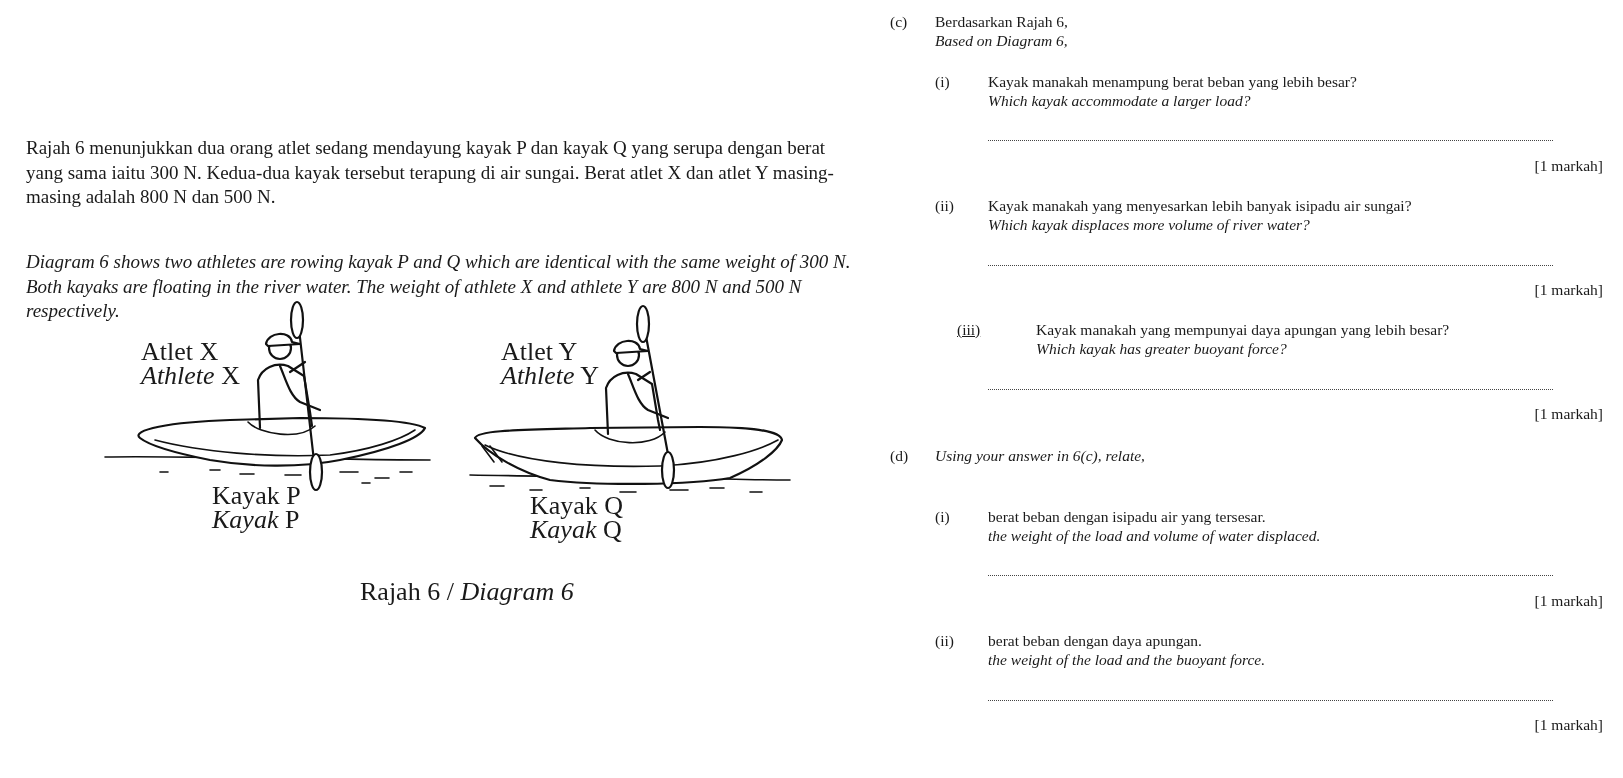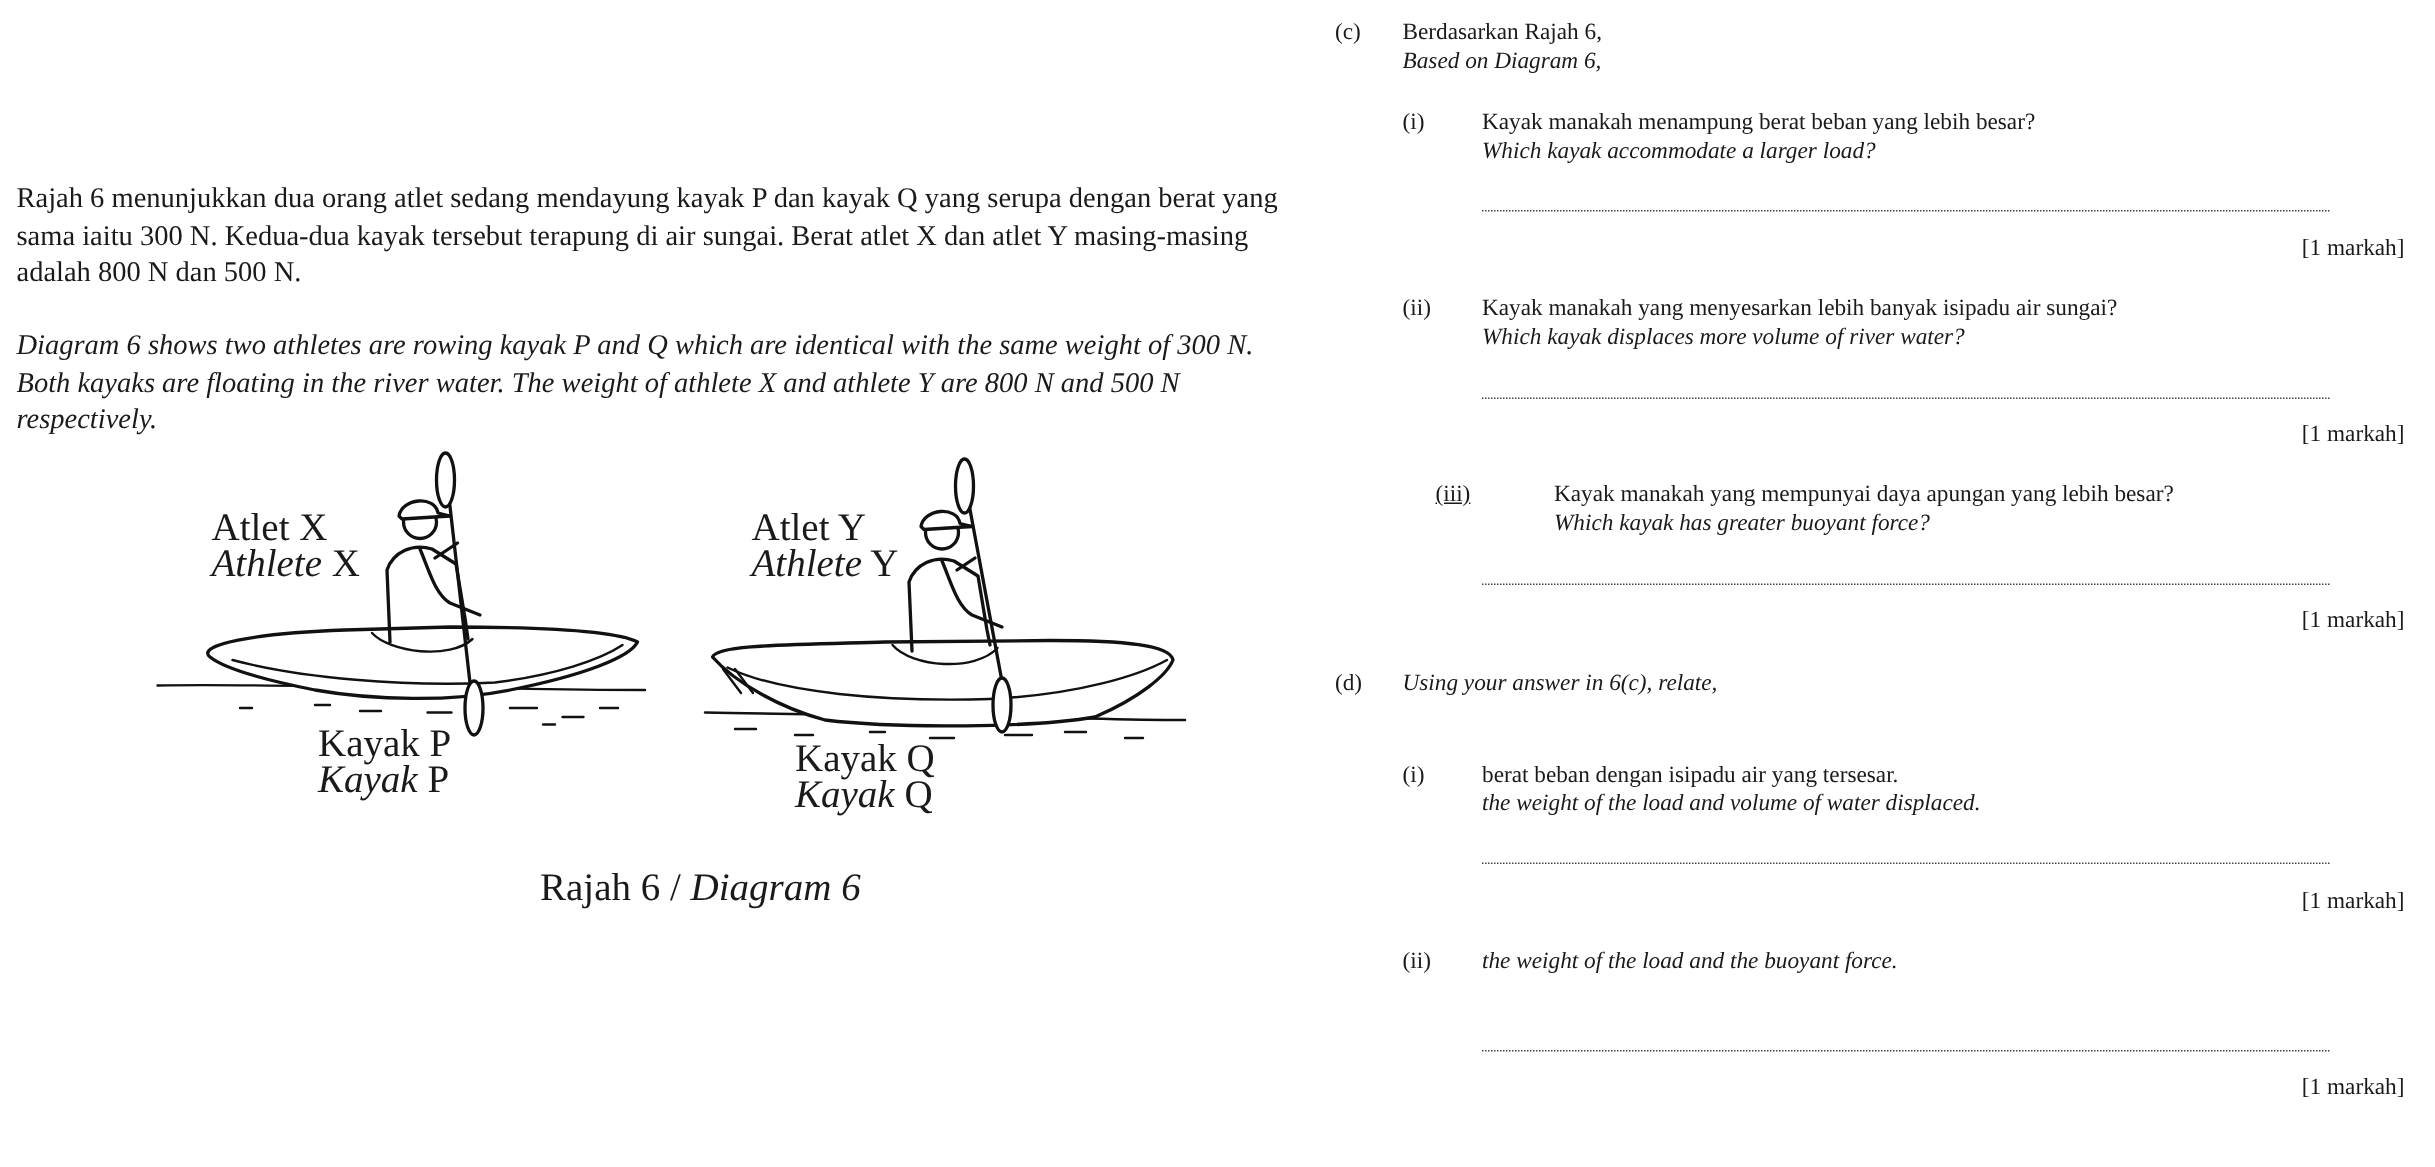--- a/index.html
+++ b/index.html
@@ -1,36 +1,36 @@
 <!DOCTYPE html>
 <html><head>
 <meta charset="utf-8">
 <style>
   html, body { margin:0; padding:0; background:#ffffff; }
   body { width:1623px; height:778px; position:relative; overflow:hidden;
          font-family:"Liberation Serif","DejaVu Serif",serif; color:#1a1a1a; }
   .abs { position:absolute; }
   .intro { left:10px; width:860px; font-size:19px; line-height:24.5px; }
-  .intro p { margin:1px; }
+  .intro p { margin:16px; }
   .it { font-style:italic; }
   .fig-label { font-size:26px; line-height:24px; }
   .rq { font-size:15.5px; line-height:19px; }
   .dots { border-bottom:1.5px dotted #444; height:0; }
   .mark { font-size:15.5px; text-align:right; right:20px; }
   svg .s { fill:none; stroke:#111; stroke-width:2.2; stroke-linecap:round; stroke-linejoin:round; }
   svg .t { fill:none; stroke:#111; stroke-width:1.6; stroke-linecap:round; }
   svg .w { fill:#fff; stroke:#111; stroke-width:2.2; stroke-linejoin:round; }
 </style>
 </head>
 <body>
 
 <div class="abs intro" style="top:120px;">
   <p>Rajah 6 menunjukkan dua orang atlet sedang mendayung kayak P dan kayak Q yang serupa dengan berat yang sama iaitu 300 N. Kedua-dua kayak tersebut terapung di air sungai. Berat atlet X dan atlet Y masing-masing adalah 800 N dan 500 N.</p>
 </div>
-<div class="abs intro it" style="top:218px;">
+<div class="abs intro it" style="top:234px;">
   <p>Diagram 6 shows two athletes are rowing kayak P and Q which are identical with the same weight of 300 N. Both kayaks are floating in the river water. The weight of athlete X and athlete Y are 800 N and 500 N respectively.</p>
 </div>
 
 <div class="abs fig-label" style="left:141px; top:340px;">
   <div>Atlet X</div>
   <div><span class="it">Athlete</span> <span>X</span></div>
 </div>
 <div class="abs fig-label" style="left:184px; top:484px;margin-left:28px;">
   <div>Kayak P</div>
   <div><span class="it">Kayak</span> <span>P</span></div>
@@ -133,16 +133,17 @@
 <div class="abs rq" style="left:935px; top:507px;">(i)</div>
 <div class="abs rq" style="left:988px; top:507px;">
   <div>berat beban dengan isipadu air yang tersesar.</div>
   <div class="it">the weight of the load and volume of water displaced.</div>
 </div>
 <div class="abs dots" style="left:988px; top:575px; width:565px;"></div>
 <div class="abs mark rq" style="top:591px;">[1 markah]</div>
 
 <div class="abs rq" style="left:935px; top:631px;">(ii)</div>
 <div class="abs rq" style="left:988px; top:631px;">
+  <div>berat beban dengan daya apungan.</div>
   <div class="it">the weight of the load and the buoyant force.</div>
 </div>
 <div class="abs dots" style="left:988px; top:700px; width:565px;"></div>
 <div class="abs mark rq" style="top:715px;">[1 markah]</div>
 
 </body></html>

